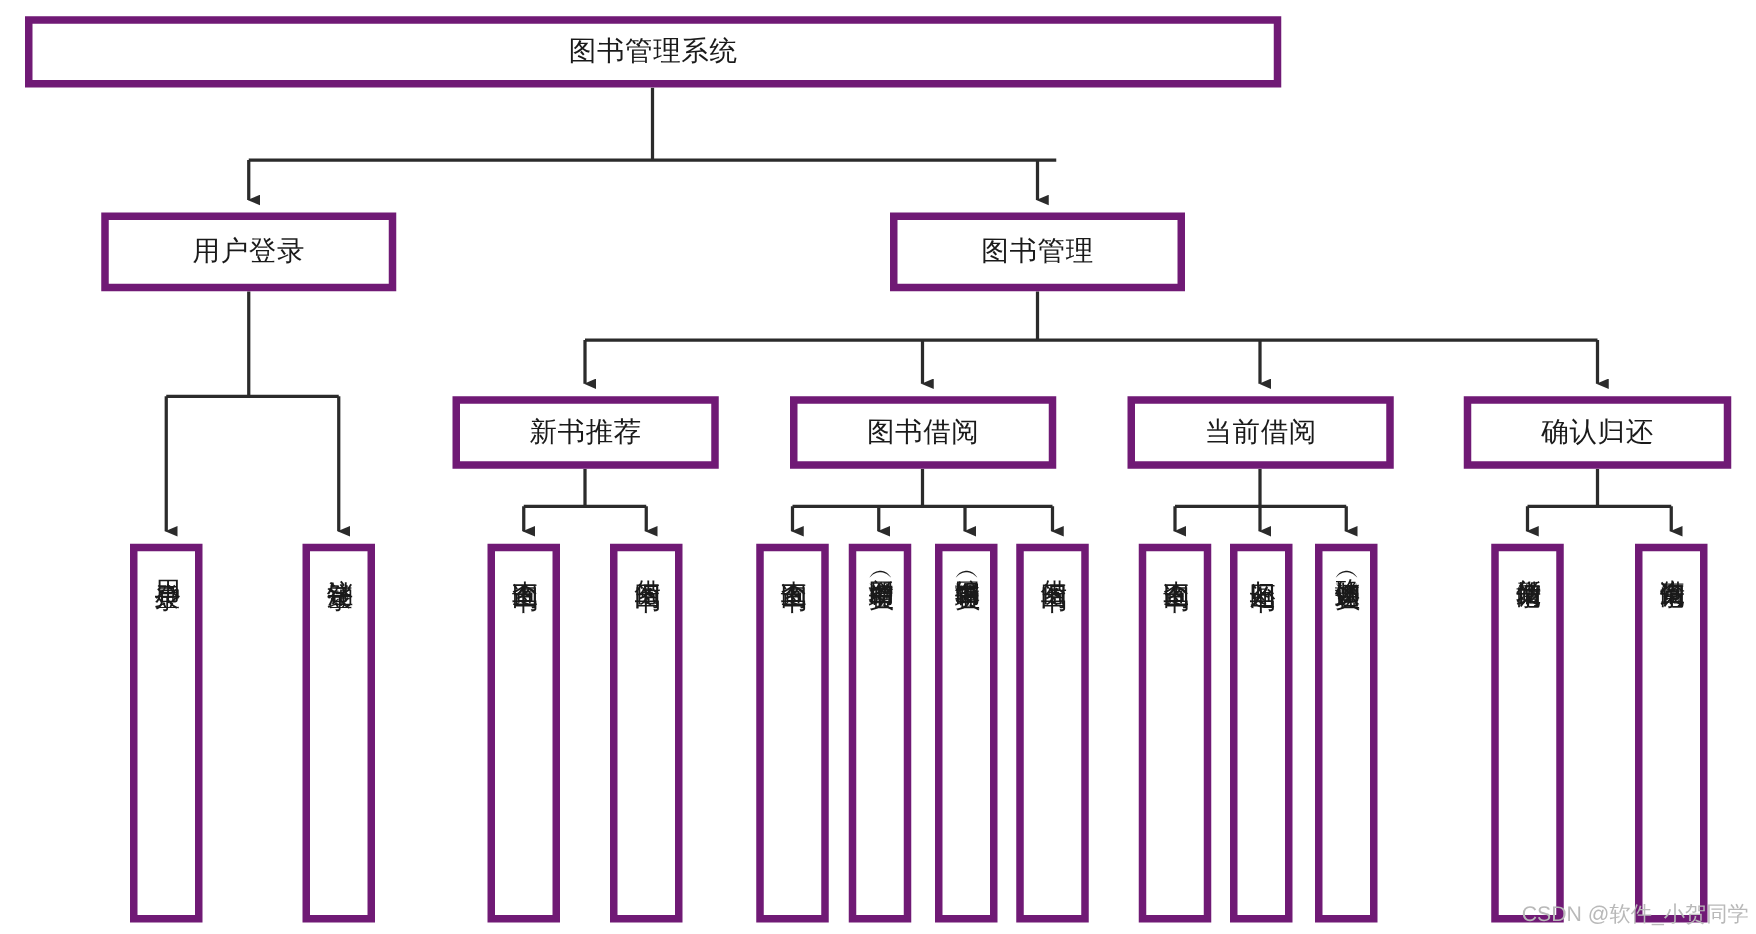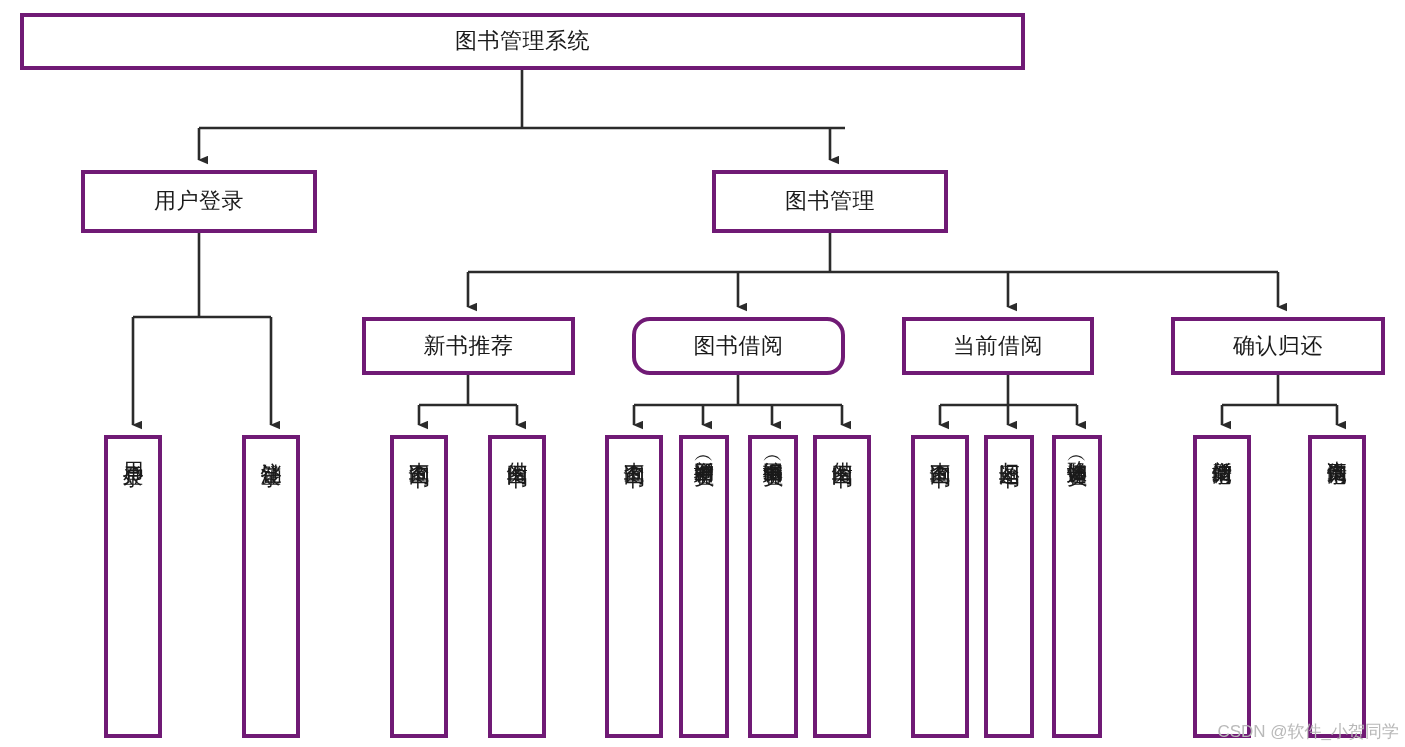--- a/index.html
+++ b/index.html
@@ -23,21 +23,21 @@
     left: 0;
     top: 0;
     width: 1405px;
     height: 747px;
     pointer-events: none;
   }
   .node {
     position: absolute;
     box-sizing: border-box;
     background: #ffffff;
-    border: 4px solid #701a75;
+    border: 6px solid #701a75;
     display: flex;
     align-items: center;
     justify-content: center;
     z-index: 3;
   }
   .node-label {
     color: #1a1a1a;
     white-space: nowrap;
     letter-spacing: 0.5px;
     user-select: none;
@@ -137,24 +137,24 @@
   <div class="node horizontal" style="left:81px; top:170px; width:236px; height:63px;">
     <span class="node-label">用户登录</span>
   </div>
   <div class="node horizontal" style="left:362px; top:317px; width:213px; height:58px;">
     <span class="node-label">新书推荐</span>
   </div>
 
   <div class="node horizontal" style="left:712px; top:170px; width:236px; height:63px;">
     <span class="node-label">图书管理</span>
   </div>
-  <div class="node horizontal" style="left:632px; top:317px; width:213px; height:58px;border-radius:18px;">
+  <div class="node horizontal" style="left:632px; top:317px; width:213px; height:58px;">
     <span class="node-label">图书借阅</span>
   </div>
-  <div class="node horizontal" style="left:902px; top:317px; width:192px; height:58px;text-align:center;">
+  <div class="node horizontal" style="left:902px; top:317px; width:213px; height:58px;text-align:center;">
     <span class="node-label">当前借阅</span>
   </div>
   <div class="node horizontal" style="left:1171px; top:317px; width:214px; height:58px;">
     <span class="node-label">确认归还</span>
   </div>
 
   <div class="node vertical" style="left:104px; top:435px; width:58px; height:303px;">
     <span class="node-label">用户登录</span>
   </div>
   <div class="node vertical" style="left:242px; top:435px; width:58px; height:303px;">

